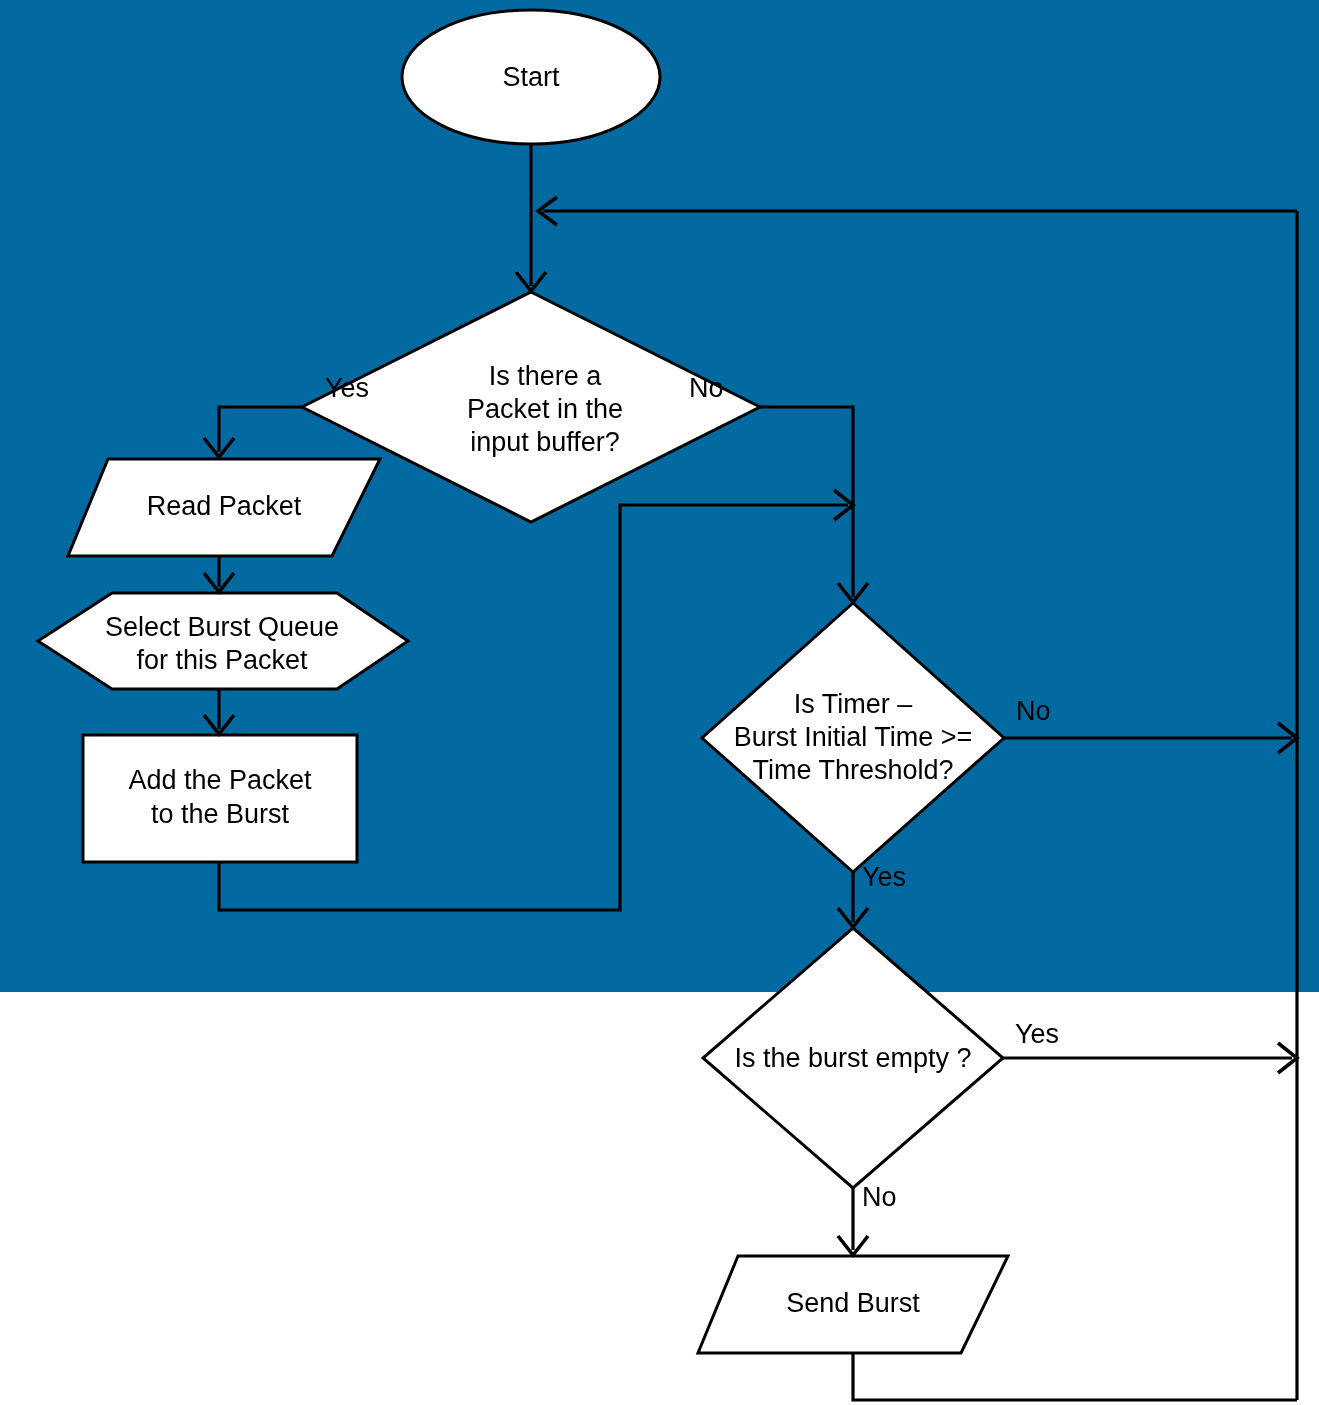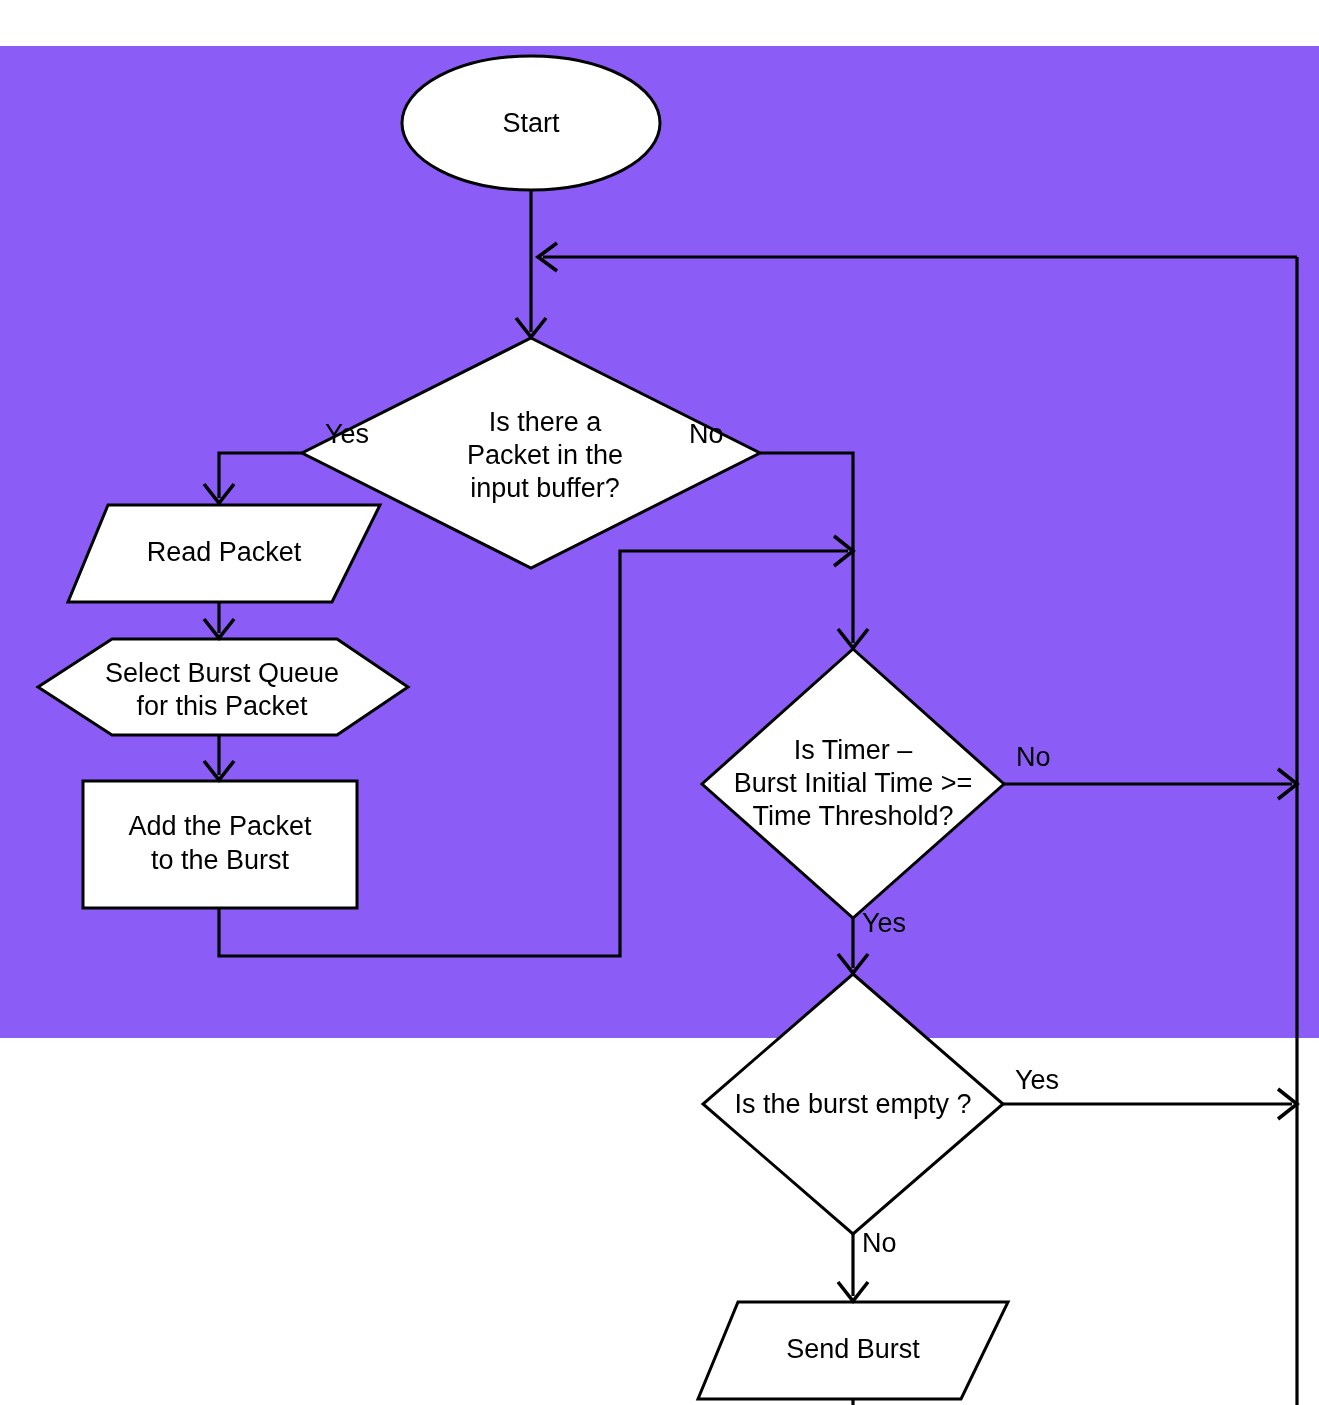--- a/index.html
+++ b/index.html
@@ -10,22 +10,21 @@
   body {
     width: 1319px;
     height: 1405px;
     font-family: "Liberation Sans", sans-serif;
     overflow: hidden;
   }
   #flowchart-root {
     position: relative;
     width: 1319px;
     height: 992px;
-    background: #8b5cf6;
-    margin-top: 46px;
+    background: #0369a1;
   }
   svg.chart-svg {
     display: block;
     width: 1319px;
     height: 1405px;
   }
   .node-shape {
     fill: #ffffff;
     stroke: #000000;
     stroke-width: 3;

